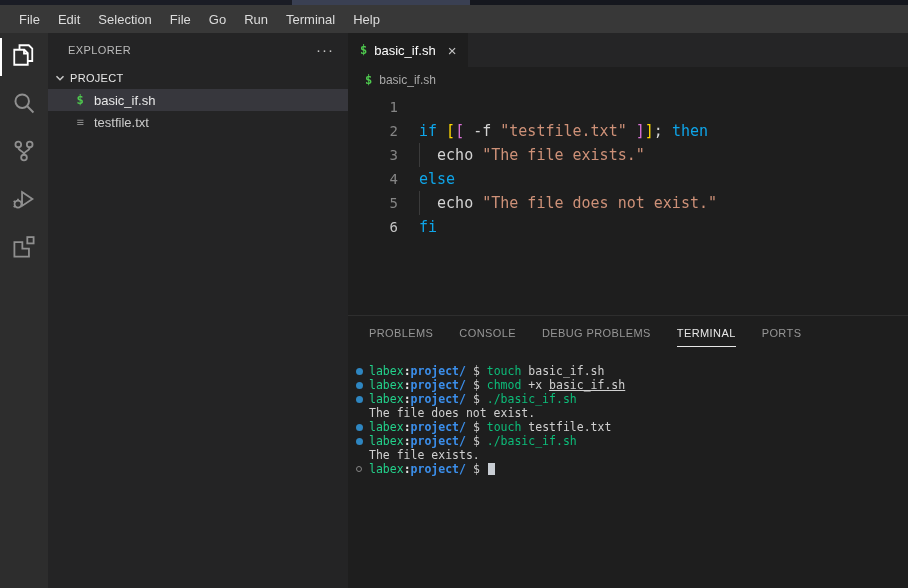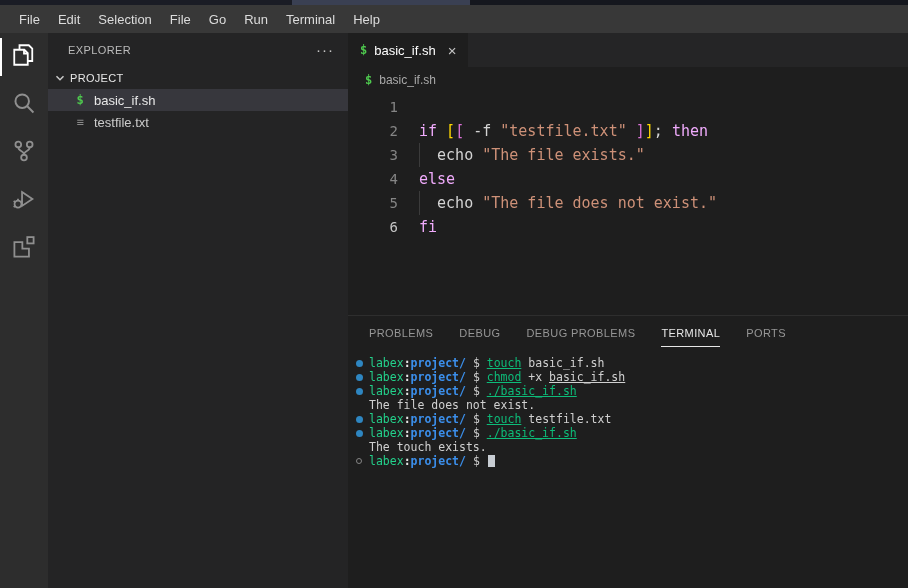--- a/index.html
+++ b/index.html
@@ -51,45 +51,45 @@
 
   
   .code-area { height:235px; padding-top:2px; font-family:"DejaVu Sans Mono", monospace; font-size:15px; overflow:hidden; }
   .code-line { height:24px; display:flex; align-items:center; position:relative; }
   .ln { width:50px; text-align:right; color:#858585; font-size:14px; flex-shrink:0;
         font-family:"DejaVu Sans Mono", monospace; }
   .code-line.active .ln { color:#c6c6c6; }
   .code-text { padding-left:21px; white-space:pre; }
   .guide { position:absolute; left:71px; top:0; height:24px; width:1px; background:#3b3b3b; }
   .c-comment { color:#6a9955; }
-  .c-keyword { color:#f0abfc; }
+  .c-keyword { color:#0ea5e9; }
   .c-plain { color:#d4d4d4; }
   .c-string { color:#ce9178; }
   .c-bracket-gold { color:#ffd700; }
   .c-bracket-pink { color:#da70d6; }
 
   
-  .panel { height:288px; border-top:1px solid #2e2e2e; display:flex; flex-direction:column; background:#1e1e1e; }
+  .panel { height:288px; border-top:1px solid #2e2e2e; display:flex; flex-direction:column; background:#1e1e1e;gap:8px; }
   .panel-tabs { height:31px; display:flex; align-items:flex-end; gap:26px; padding-left:21px;
                 font-size:11px; letter-spacing:0.4px; color:#969696; }
   .panel-tab { padding-bottom:7px; border-bottom:1px solid transparent; }
   .panel-tab.active { color:#e7e7e7; border-bottom-color:#e7e7e7; }
 
   
   .terminal { flex:1; padding:9px 0 0 8px; font-family:"DejaVu Sans Mono", monospace;
               font-size:11.5px; line-height:14px; color:#cccccc; }
   .t-line { white-space:pre; display:flex; align-items:center; height:14px; }
   .t-marker { width:13px; flex-shrink:0; display:flex; align-items:center; }
   .dot { width:7px; height:7px; border-radius:50%; background:#2e86c1; }
   .dot.open { background:transparent; border:1px solid #848484; width:6px; height:6px; }
   .t-user { color:#23d18b; font-weight:normal; }
   .t-colon { color:#e5e5e5; font-weight:bold; }
   .t-path { color:#3b8eea; font-weight:bold; }
   .t-plain { color:#d0d0d0; }
-  .t-command { color:#0dbc79;text-decoration:underline; }
+  .t-command { color:#0dbc79; }
   .t-link { color:#d0d0d0; text-decoration:underline; }
   .cursor { display:inline-block; width:7px; height:12px; background:#c8cdd3; margin-left:1px; }
 </style>
 </head>
 <body>
 
 <div class="app">
   <div class="sliver">
     <div class="sliver-seg"></div>
     <div class="sliver-right"></div>
@@ -205,31 +205,31 @@
           </div>
           <div class="code-line active">
             <span class="ln">6</span>
             <span class="code-text"><span class="c-keyword">fi</span></span>
           </div>
         </div>
 
       <div class="panel">
         <div class="panel-tabs" id="panel-tabs">
             <span class="panel-tab">PROBLEMS</span>
-            <span class="panel-tab">DEBUG</span>
+            <span class="panel-tab">CONSOLE</span>
             <span class="panel-tab">DEBUG PROBLEMS</span>
             <span class="panel-tab active">TERMINAL</span>
             <span class="panel-tab">PORTS</span>
           </div>
         <div class="terminal" id="terminal">
             <div class="t-line"><span class="t-marker"><span class="dot"></span></span><span class="t-user">labex</span><span class="t-colon">:</span><span class="t-path">project/</span><span class="t-plain"> $ </span><span class="t-command">touch</span><span class="t-plain"> basic_if.sh</span></div>
             <div class="t-line"><span class="t-marker"><span class="dot"></span></span><span class="t-user">labex</span><span class="t-colon">:</span><span class="t-path">project/</span><span class="t-plain"> $ </span><span class="t-command">chmod</span><span class="t-plain"> +x </span><span class="t-link">basic_if.sh</span></div>
             <div class="t-line"><span class="t-marker"><span class="dot"></span></span><span class="t-user">labex</span><span class="t-colon">:</span><span class="t-path">project/</span><span class="t-plain"> $ </span><span class="t-command">./basic_if.sh</span></div>
             <div class="t-line"><span class="t-marker"></span><span class="t-plain">The file does not exist.</span></div>
             <div class="t-line"><span class="t-marker"><span class="dot"></span></span><span class="t-user">labex</span><span class="t-colon">:</span><span class="t-path">project/</span><span class="t-plain"> $ </span><span class="t-command">touch</span><span class="t-plain"> testfile.txt</span></div>
             <div class="t-line"><span class="t-marker"><span class="dot"></span></span><span class="t-user">labex</span><span class="t-colon">:</span><span class="t-path">project/</span><span class="t-plain"> $ </span><span class="t-command">./basic_if.sh</span></div>
-            <div class="t-line"><span class="t-marker"></span><span class="t-plain">The touch exists.</span></div>
+            <div class="t-line"><span class="t-marker"></span><span class="t-plain">The file exists.</span></div>
             <div class="t-line"><span class="t-marker"><span class="dot open"></span></span><span class="t-user">labex</span><span class="t-colon">:</span><span class="t-path">project/</span><span class="t-plain"> $ </span><span class="cursor"></span></div>
           </div>
       </div>
     </div>
   </div>
 </div>
 
 </body></html>

